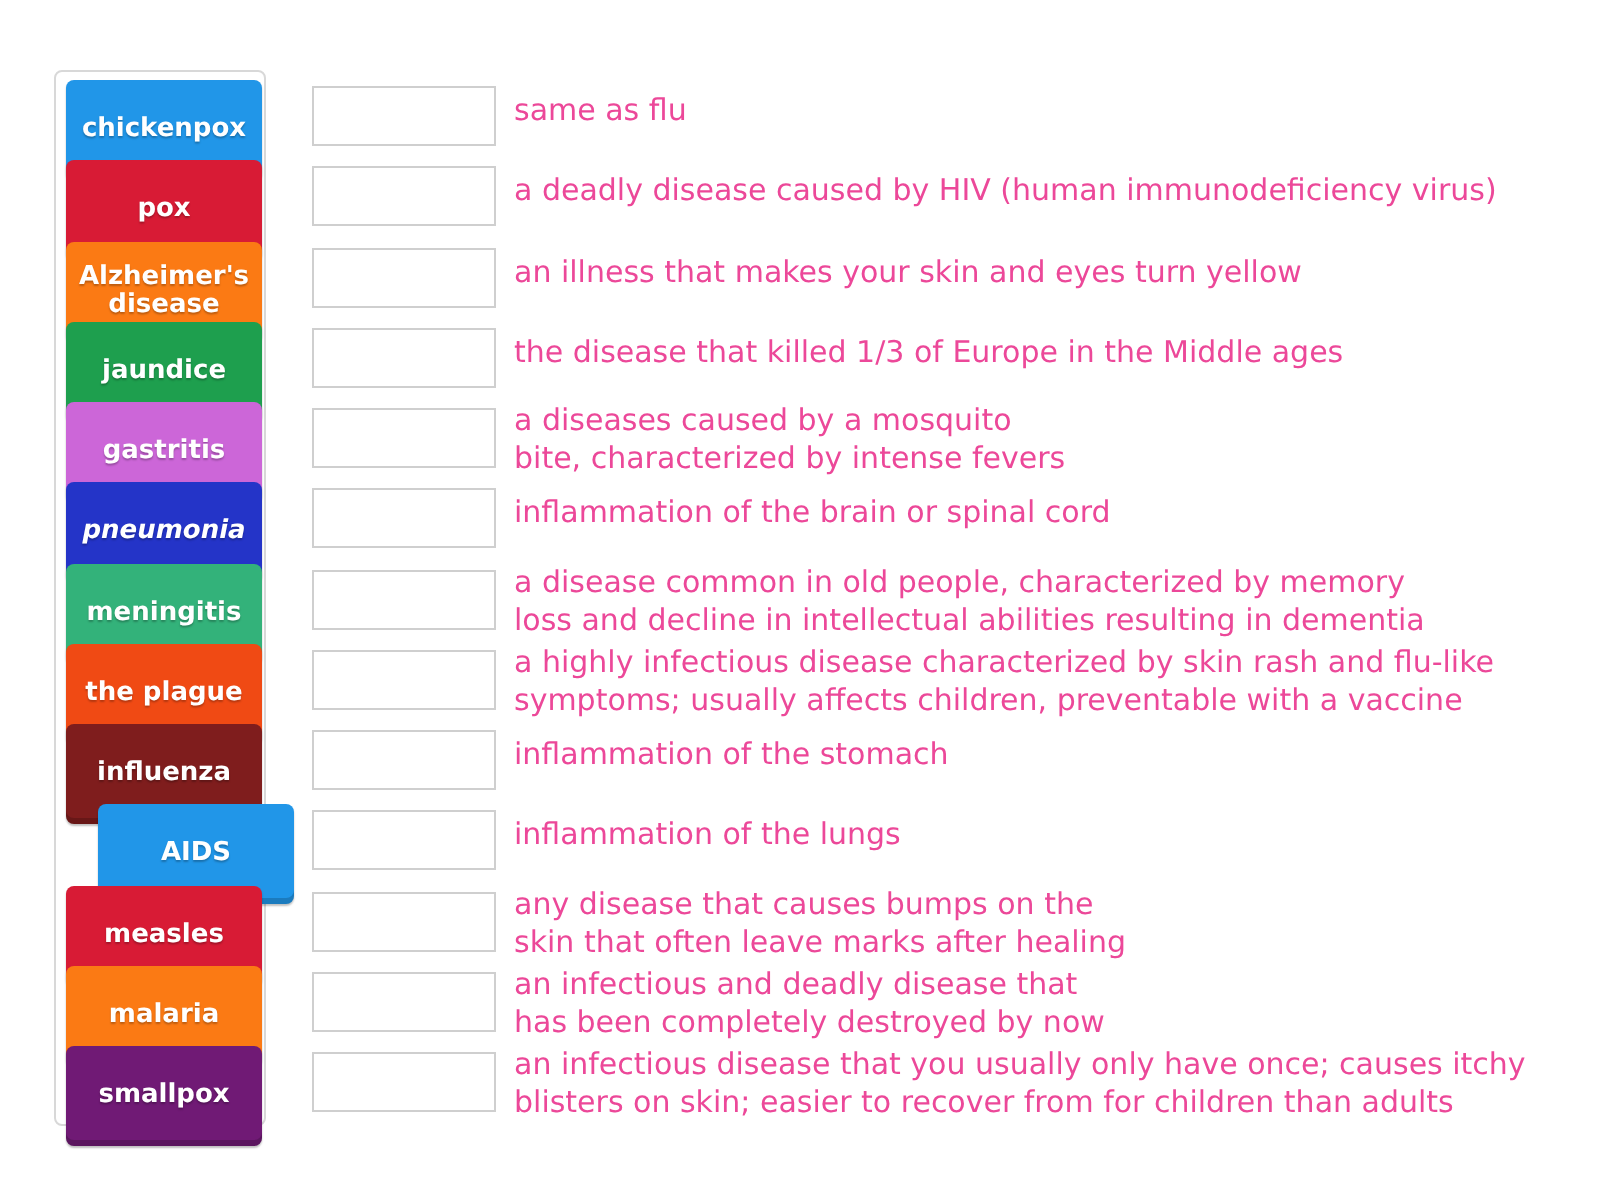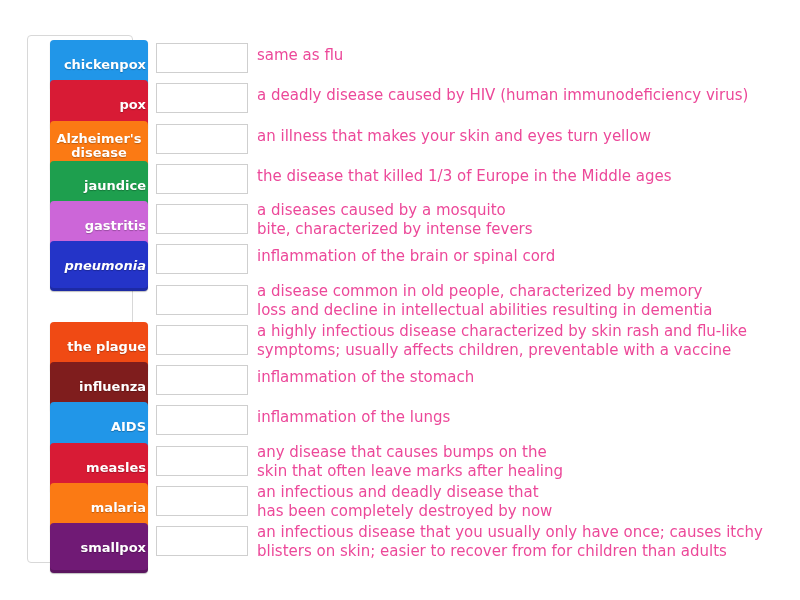--- a/index.html
+++ b/index.html
@@ -1,22 +1,22 @@
 <!DOCTYPE html>
 <html><head>
 <meta charset="utf-8">
 <style>
   html, body { margin:0; padding:0; }
   body { width:800px; height:600px; background:#ffffff; position:relative; overflow:hidden;
          font-family:"DejaVu Sans", "Liberation Sans", sans-serif; }
   .word-bank { position:absolute; left:27px; top:35px; width:106px; height:528px;
                border:1px solid #d8d8d8; border-radius:4px; background:#fff; box-sizing:border-box; }
-  .tile { position:absolute; left:22px; width:98px; height:50px; border-radius:4px;
+  .tile { position:absolute; left:5px; width:98px; height:50px; border-radius:4px;
           color:#fff; font-weight:bold; font-size:13px; line-height:14px;
-          display:flex; align-items:center; justify-content:flex-end; text-align:center;
+          display:flex; align-items:center; justify-content:center; text-align:center;
           box-shadow: inset 0 -3px 0 rgba(0,0,0,0.18), 0 1px 1px rgba(0,0,0,0.25);
           cursor:grab; box-sizing:border-box; padding:0 2px; }
   .tile span { text-shadow:0 1px 1px rgba(0,0,0,0.25); }
   .row { position:absolute; left:156px; height:32px; }
   .drop { position:absolute; left:0; top:0; width:92px; height:30px; border:1px solid #cfcfcf;
           background:#fff; box-sizing:border-box; }
   .def { position:absolute; left:101px; top:-3px; width:540px; font-size:15px; line-height:19px;
          color:#ec4899; white-space:pre-line; }
   .def.single { top:3px; }
 </style>
@@ -35,27 +35,30 @@
     </div>
     <div class="tile" style="top: 124.75px; background: rgb(30, 159, 78);">
       <span>jaundice</span>
     </div>
     <div class="tile" style="top: 165px; background: rgb(204, 102, 216);">
       <span>gastritis</span>
     </div>
     <div class="tile" style="top: 205.25px; background: rgb(36, 52, 200); font-style: italic;">
       <span>pneumonia</span>
     </div>
+    <div class="tile" style="top: 245.5px; background: rgb(51, 178, 122);">
+      <span>meningitis</span>
+    </div>
     <div class="tile" style="top: 285.75px; background: rgb(240, 74, 20);">
       <span>the plague</span>
     </div>
     <div class="tile" style="top: 326px; background: #7f1d1d;">
       <span>influenza</span>
     </div>
-    <div class="tile" style="top: 366.25px; background: rgb(33, 150, 232);">
+    <div class="tile" style="top: 366.25px; background: rgb(33, 150, 232); margin-left: 16px;">
       <span>AIDS</span>
     </div>
     <div class="tile" style="top: 406.5px; background: rgb(216, 27, 53);">
       <span>measles</span>
     </div>
     <div class="tile" style="top: 446.75px; background: rgb(251, 122, 20);">
       <span>malaria</span>
     </div>
     <div class="tile" style="top: 487px; background: #701a75;">
       <span>smallpox</span>

